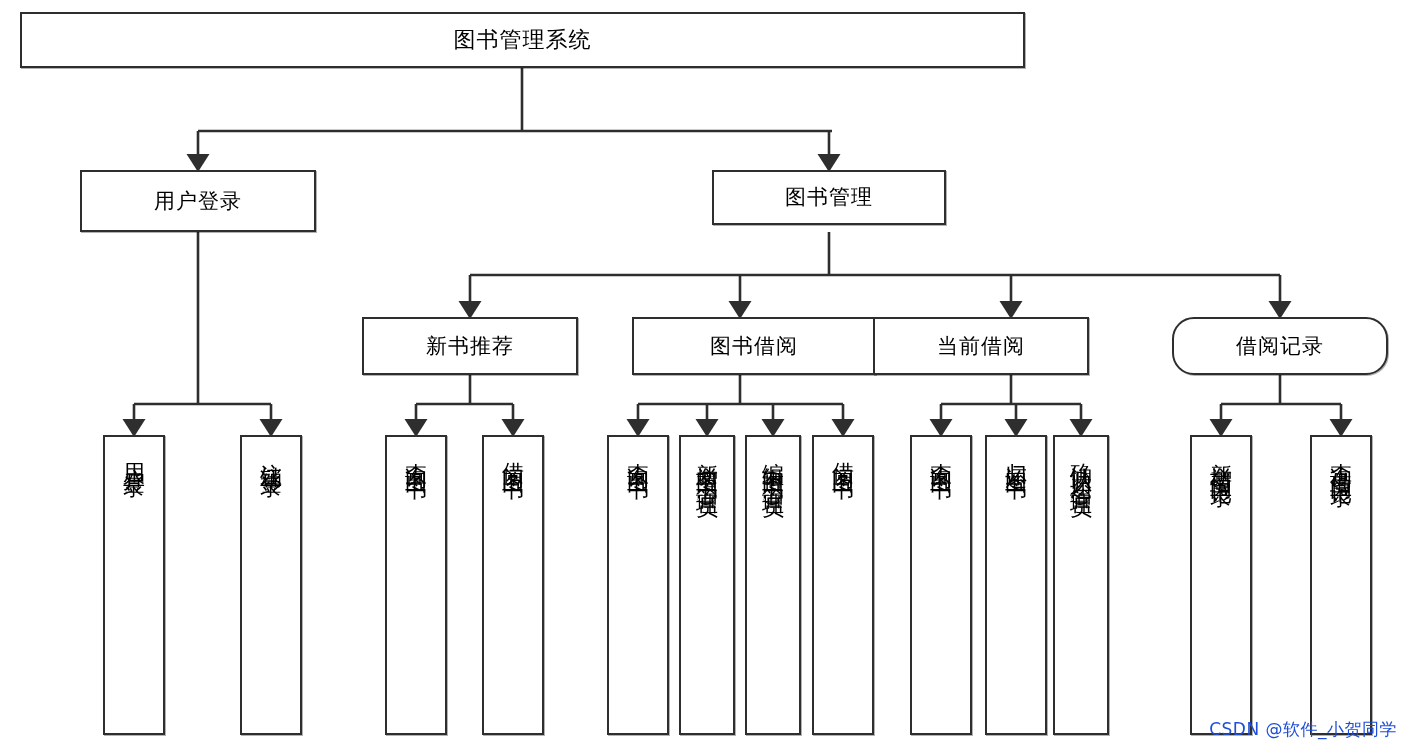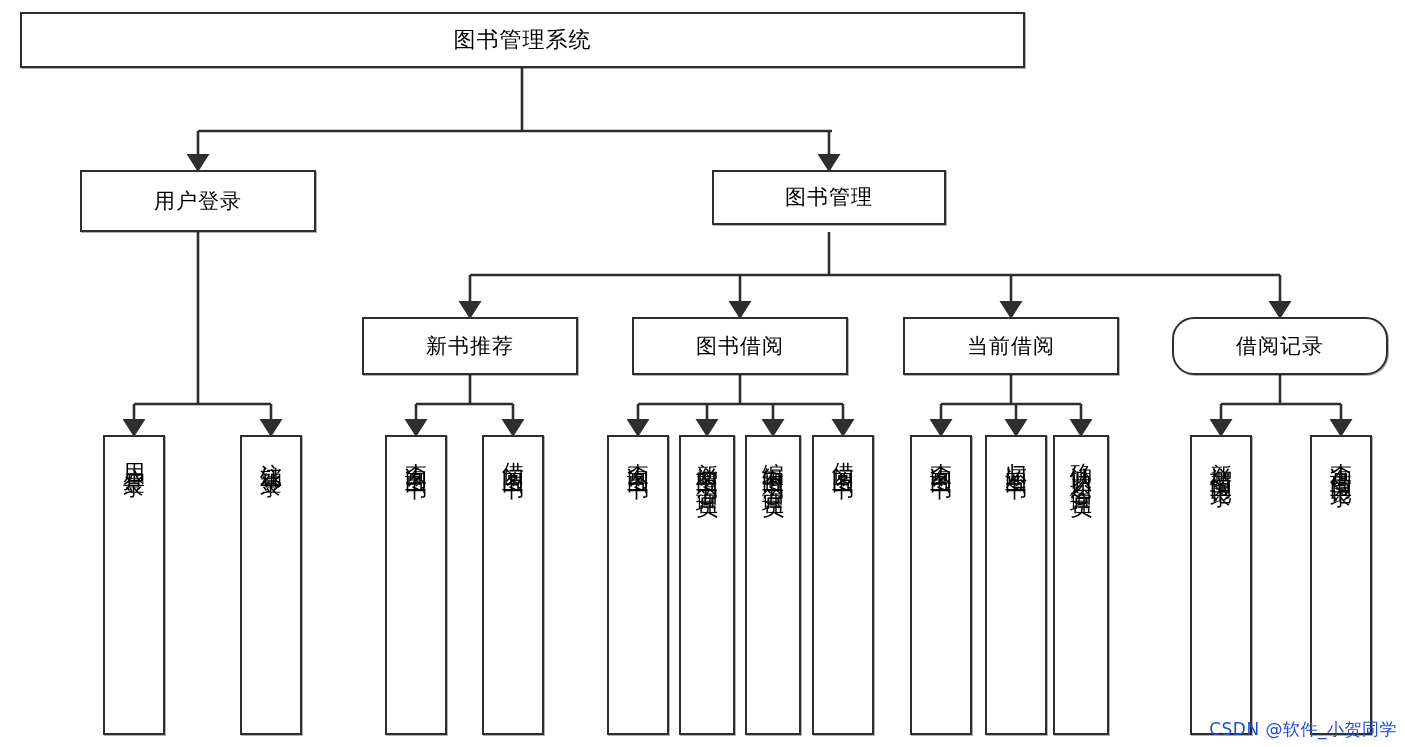--- a/index.html
+++ b/index.html
@@ -114,24 +114,24 @@
   <div class="node" style="left:80px;top:170px;width:236px;height:62px;">
     <span class="lbl">用户登录</span>
   </div>
   <div class="node" style="left:712px;top:170px;width:234px;height:55px;">
     <span class="lbl">图书管理</span>
   </div>
 
   <div class="node" style="left:362px;top:317px;width:216px;height:58px;">
     <span class="lbl">新书推荐</span>
   </div>
-  <div class="node" style="left:632px;top:317px;width:216px;height:58px;">
+  <div class="node" style="left:632px;top:317px;width:244px;height:58px;">
     <span class="lbl">图书借阅</span>
   </div>
-  <div class="node" style="left:903px;top:317px;width:216px;height:58px;">
+  <div class="node" style="left:873px;top:317px;width:216px;height:58px;">
     <span class="lbl">当前借阅</span>
   </div>
   <div class="node" style="left:1172px;top:317px;width:216px;height:58px;border-radius:22px;">
     <span class="lbl">借阅记录</span>
   </div>
 
   <div class="node leaf" style="left:103px;top:435px;width:62px;height:300px;">
     <span class="lbl">用户登录</span>
   </div>
   <div class="node leaf" style="left:240px;top:435px;width:62px;height:300px;">

